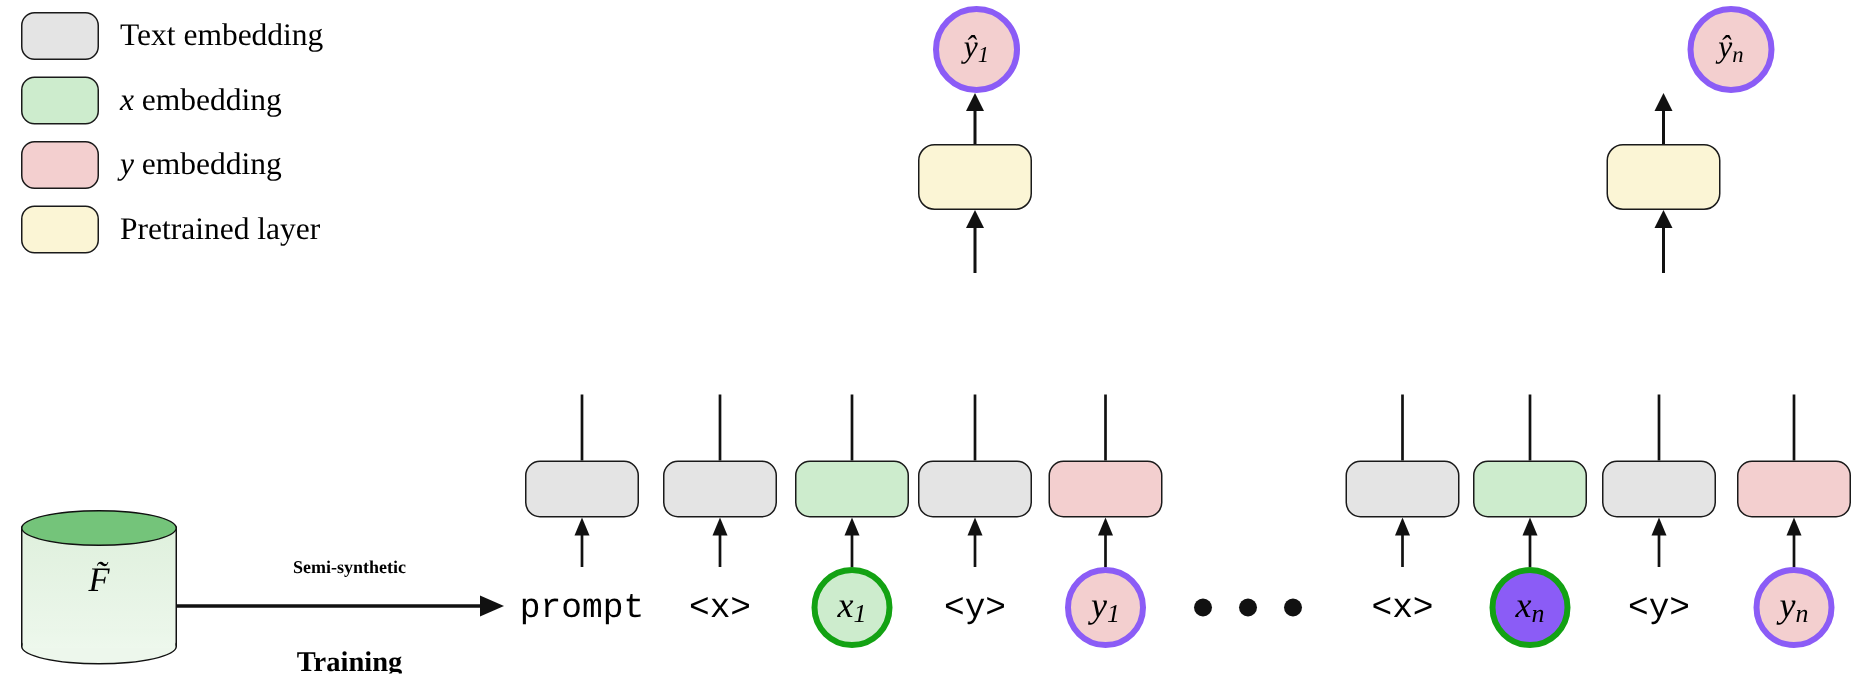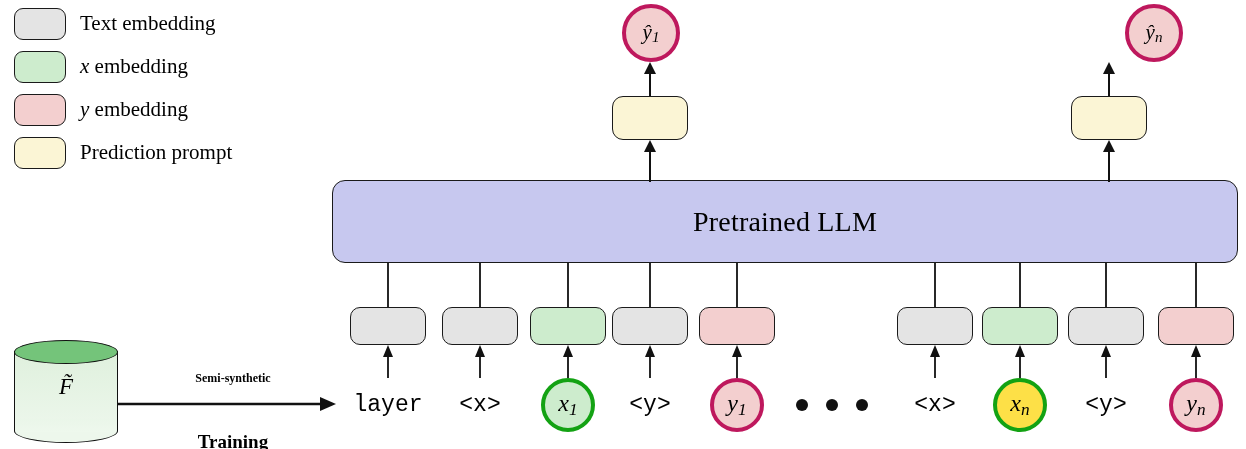--- a/index.html
+++ b/index.html
@@ -24,21 +24,21 @@
   .llm{position:absolute;left:332px;top:180px;width:906px;height:83px;
        border:1.6px solid #1a1a1a;border-radius:13px;box-sizing:border-box;
        display:flex;align-items:center;justify-content:center;
        font-size:28px;letter-spacing:.2px;}
 
   
   .circ{position:absolute;width:54px;height:54px;border-radius:50%;
         box-sizing:border-box;display:flex;align-items:center;
         justify-content:center;font-size:24px;}
   .circ.green{border:4px solid #13a213;}
-  .circ.red{border:4px solid #be185d;text-align:center;}
+  .circ.red{border:4px solid #8b5cf6;text-align:center;}
   .circ.big{width:58px;height:58px;font-size:21px;}
 
   
   .tok{position:absolute;text-align:center;white-space:nowrap;
        font-family:"Liberation Mono","DejaVu Sans Mono",monospace;
        font-size:23px;line-height:1;}
   .dot{position:absolute;width:12px;height:12px;border-radius:50%;background:#111;}
 
   
   .cyl{position:absolute;left:14px;top:340px;width:104px;height:102px;}
@@ -87,44 +87,41 @@
     <div class="legend-row" style="top:94px;">
       <div class="swatch" style="background:#f3cfcf;"></div>
       <div class="legend-label">
         <span class="mi">y</span>
         <span>embedding</span>
       </div>
     </div>
 
     <div class="legend-row" style="top:137px;">
       <div class="swatch" style="background:#fbf5d5;"></div>
-      <div class="legend-label">Prediction prompt</div>
+      <div class="legend-label">Pretrained layer</div>
     </div>
   </div>
 
   <div class="cyl">
     <div class="cyl-bot"></div>
     <div class="cyl-body"></div>
     <div class="cyl-bot-mask"></div>
     <div class="cyl-top"></div>
     <div class="cyl-label mi">F̃</div>
   </div>
 
   <div>
     <div class="train-top">Semi-synthetic</div>
     <div class="train-bot">Training</div>
     <svg class="abs" style="left:118px;top:392px;" width="218" height="24">
       <line x1="0" y1="12" x2="202" y2="12" stroke="#111" stroke-width="2.4"></line>
       <polygon points="202,5 218,12 202,19" fill="#111"></polygon>
     </svg>
   </div>
 
-  <div class="llm" style="background:#c7c8ef;">
-    <span>Pretrained LLM</span>
-  </div>
 
   <div>
     <div class="circ big red" style="left:622px;top:4px;background:#f3cfcf;">
       <span class="mi"><span>ŷ</span><span class="sub">1</span></span>
     </div>
     <svg class="abs" style="left:641px;top:62px;" width="18" height="34">
       <line x1="9" y1="34" x2="9" y2="10" stroke="#111" stroke-width="2"></line>
       <polygon points="3,12 9,0 15,12" fill="#111"></polygon>
     </svg>
     <div class="predbox" style="left:612px;top:96px;background:#fbf5d5;">
@@ -198,21 +195,21 @@
       <polygon points="732,357 737,345 742,357"></polygon>
       <polygon points="930,357 935,345 940,357"></polygon>
       <polygon points="1015,357 1020,345 1025,357"></polygon>
       <polygon points="1101,357 1106,345 1111,357"></polygon>
       <polygon points="1191,357 1196,345 1201,357"></polygon>
     </g>
   </svg>
 
   <div>
     <div class="tok" style="left:328px;top:394px;width:120px;">
-      <span>layer</span>
+      <span>prompt</span>
     </div>
 
     <div class="tok" style="left:440px;top:394px;width:80px;">
       <span>&lt;x&gt;</span>
     </div>
 
     <div class="circ green" style="left:541px;top:378px;background:#cdeccd;">
       <span class="mi"><span>x</span><span class="sub">1</span></span>
     </div>
 
@@ -227,21 +224,21 @@
     <div>
       <div class="dot" style="left:796px;top:399px;"></div>
       <div class="dot" style="left:826px;top:399px;"></div>
       <div class="dot" style="left:856px;top:399px;"></div>
     </div>
 
     <div class="tok" style="left:895px;top:394px;width:80px;">
       <span>&lt;x&gt;</span>
     </div>
 
-    <div class="circ green" style="left:993px;top:378px;background:#fde047;">
+    <div class="circ green" style="left:993px;top:378px;background:#8b5cf6;">
       <span class="mi"><span>x</span><span class="sub">n</span></span>
     </div>
 
     <div class="tok" style="left:1066px;top:394px;width:80px;">
       <span>&lt;y&gt;</span>
     </div>
 
     <div class="circ red" style="left:1169px;top:378px;background:#f3cfcf;">
       <span class="mi"><span>y</span><span class="sub">n</span></span>
     </div>

